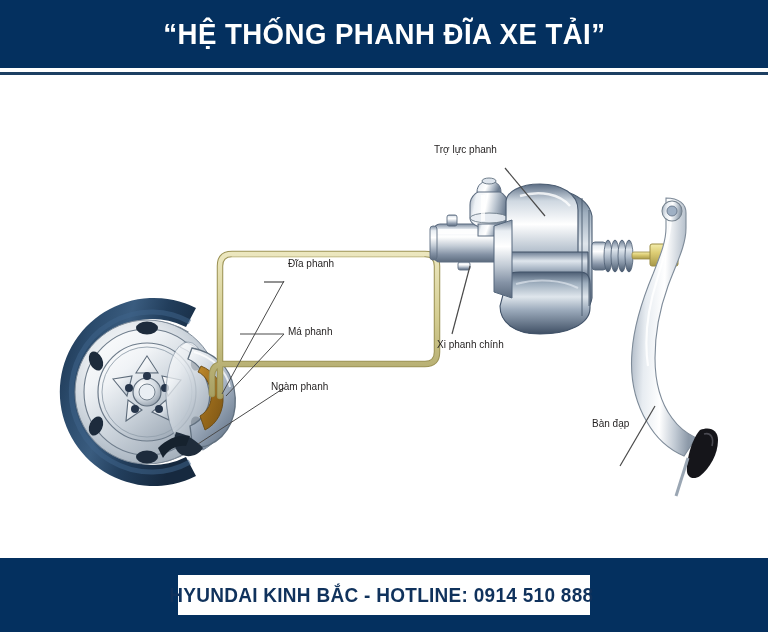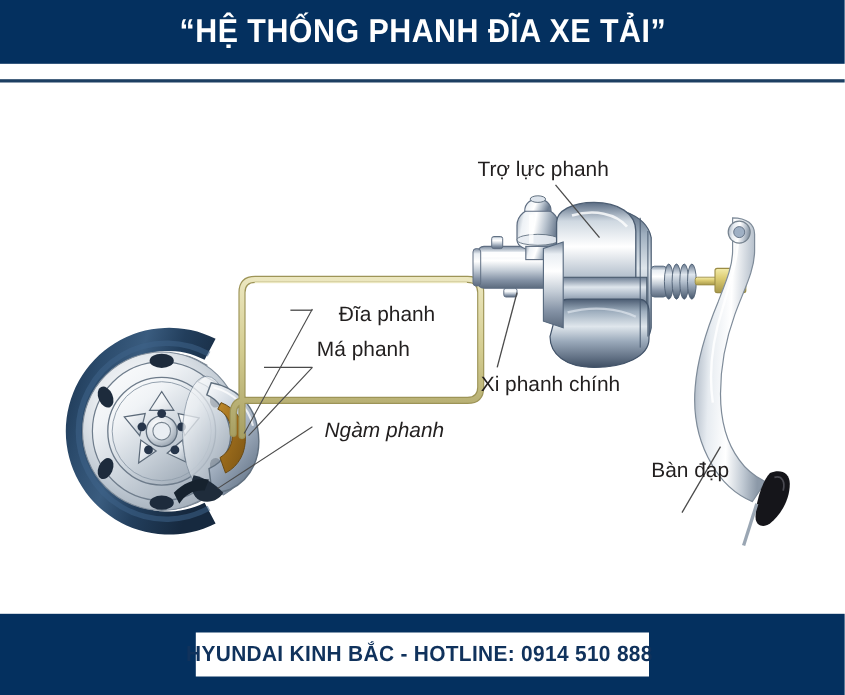--- a/index.html
+++ b/index.html
@@ -13,21 +13,21 @@
     font-family: "Liberation Sans", sans-serif;
     overflow: hidden;
     position: relative;
   }
 
   
   .header-bar {
     position: absolute;
     left: 0; top: 0;
     width: 768px;
-    height: 58px;
+    height: 68px;
     background: #04305f;
     display: flex;
     align-items: center;
     justify-content: center;
   }
   .header-title {
     color: #ffffff;
     font-family: "Liberation Sans Narrow", "Liberation Sans", sans-serif;
     font-size: 30px;
     font-weight: bold;
@@ -79,28 +79,28 @@
     position: absolute;
     left: 0; top: 76px;
     width: 768px;
     height: 482px;
   }
   .diagram svg { display: block; }
 
   .lbl {
     position: absolute;
     font-family: "Liberation Sans", sans-serif;
-    font-size: 19px;
+    font-size: 10px;
     color: #221f1f;
     white-space: nowrap;
     font-weight: 500;
   }
-  #label-dia-phanh  { left: 288px; top: 200px; margin-left: 20px; }
-  #label-ma-phanh   { left: 288px; top: 232px; }
-  #label-ngam-phanh { left: 295px; top: 305px; font-style: italic; }
+  #label-dia-phanh  { left: 288px; top: 182px; }
+  #label-ma-phanh   { left: 288px; top: 250px; }
+  #label-ngam-phanh { left: 271px; top: 305px; }
   #label-tro-luc    { left: 434px; top: 68px;  }
   #label-xi-lanh    { left: 437px; top: 263px; }
   #label-ban-dap    { left: 592px; top: 342px; }
 </style>
 </head>
 <body>
 
 <div class="header-bar">
   <div class="header-title">“HỆ THỐNG PHANH ĐĨA XE TẢI”</div>
 </div>

